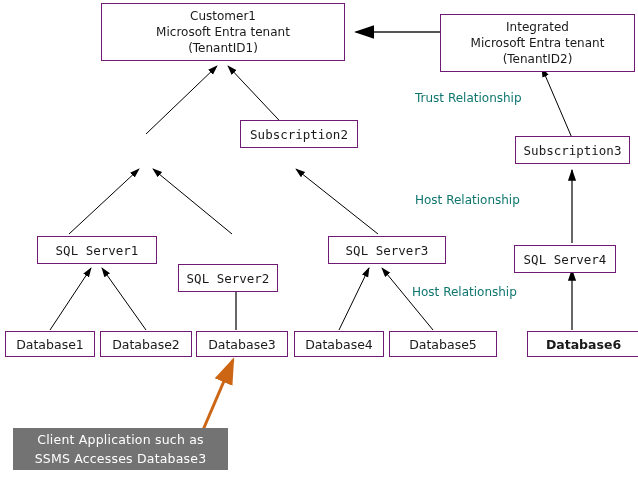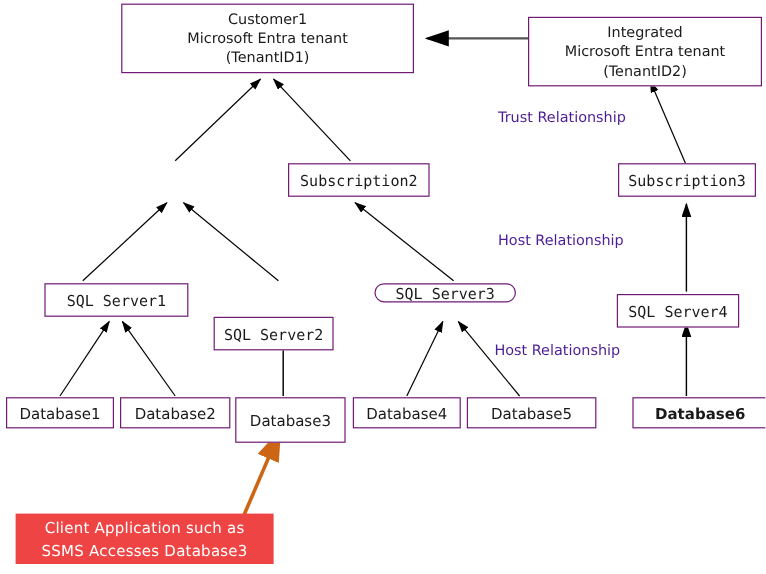--- a/index.html
+++ b/index.html
@@ -46,29 +46,29 @@
     font-size: 12.5px;
     white-space: nowrap;
   }
   .db-node {
     font-family: "DejaVu Sans", sans-serif;
     font-size: 12.5px;
     white-space: nowrap;
   }
   .edge-label {
     position: absolute;
-    color: #4c1d95;
+    color: #0f766e;
     font-family: "DejaVu Sans", sans-serif;
     font-size: 12px;
     white-space: nowrap;
     z-index: 2;
   }
   .callout {
     position: absolute;
-    background: #ef4444;
+    background: #737373;
     color: #ffffff;
     font-family: "DejaVu Sans", sans-serif;
     font-size: 12.5px;
     line-height: 19px;
     display: flex;
     flex-direction: column;
     align-items: center;
     justify-content: center;
     text-align: center;
     z-index: 4;
@@ -128,37 +128,37 @@
     <span class="ln">(TenantID1)</span>
   </div>
 
   <div class="node tenant-node" style="left:440px; top:3px; width:195px; height:58px;margin-top:11px;">
     <span class="ln">Integrated</span>
     <span class="ln">Microsoft Entra tenant</span>
     <span class="ln">(TenantID2)</span>
   </div>
 
 
-  <div class="node mono-node" style="left:240px; top:136px; width:118px; height:28px;">Subscription2</div>
+  <div class="node mono-node" style="left:240px; top:120px; width:118px; height:28px;">Subscription2</div>
 
   <div class="node mono-node" style="left:515px; top:136px; width:115px; height:28px;">Subscription3</div>
 
   <div class="node mono-node" style="left:37px; top:236px; width:120px; height:28px;">SQL Server1</div>
 
   <div class="node mono-node" style="left:178px; top:236px; width:100px; height:28px;margin-top:28px;">SQL Server2</div>
 
-  <div class="node mono-node" style="left:312px; top:236px; width:118px; height:16px;border-radius:12px;">SQL Server3</div>
+  <div class="node mono-node" style="left:328px; top:236px; width:118px; height:28px;">SQL Server3</div>
 
   <div class="node mono-node" style="left:514px; top:245px; width:102px; height:28px;">SQL Server4</div>
 
   <div class="node db-node" style="left:5px; top:331px; width:90px; height:26px;">Database1</div>
 
   <div class="node db-node" style="left:100px; top:331px; width:92px; height:26px;">Database2</div>
 
-  <div class="node db-node" style="left:196px; top:331px; width:92px; height:38px;">Database3</div>
+  <div class="node db-node" style="left:196px; top:331px; width:92px; height:26px;">Database3</div>
 
   <div class="node db-node" style="left:294px; top:331px; width:90px; height:26px;">Database4</div>
 
   <div class="node db-node" style="left:389px; top:331px; width:108px; height:26px;">Database5</div>
 
   <div class="node db-node" style="left:527px; top:331px; width:113px; height:26px;font-weight:bold;">Database6</div>
 
   <div class="edge-label" style="left:415px; top:91px;">Trust Relationship</div>
 
   <div class="edge-label" style="left:415px; top:193px;">Host Relationship</div>

